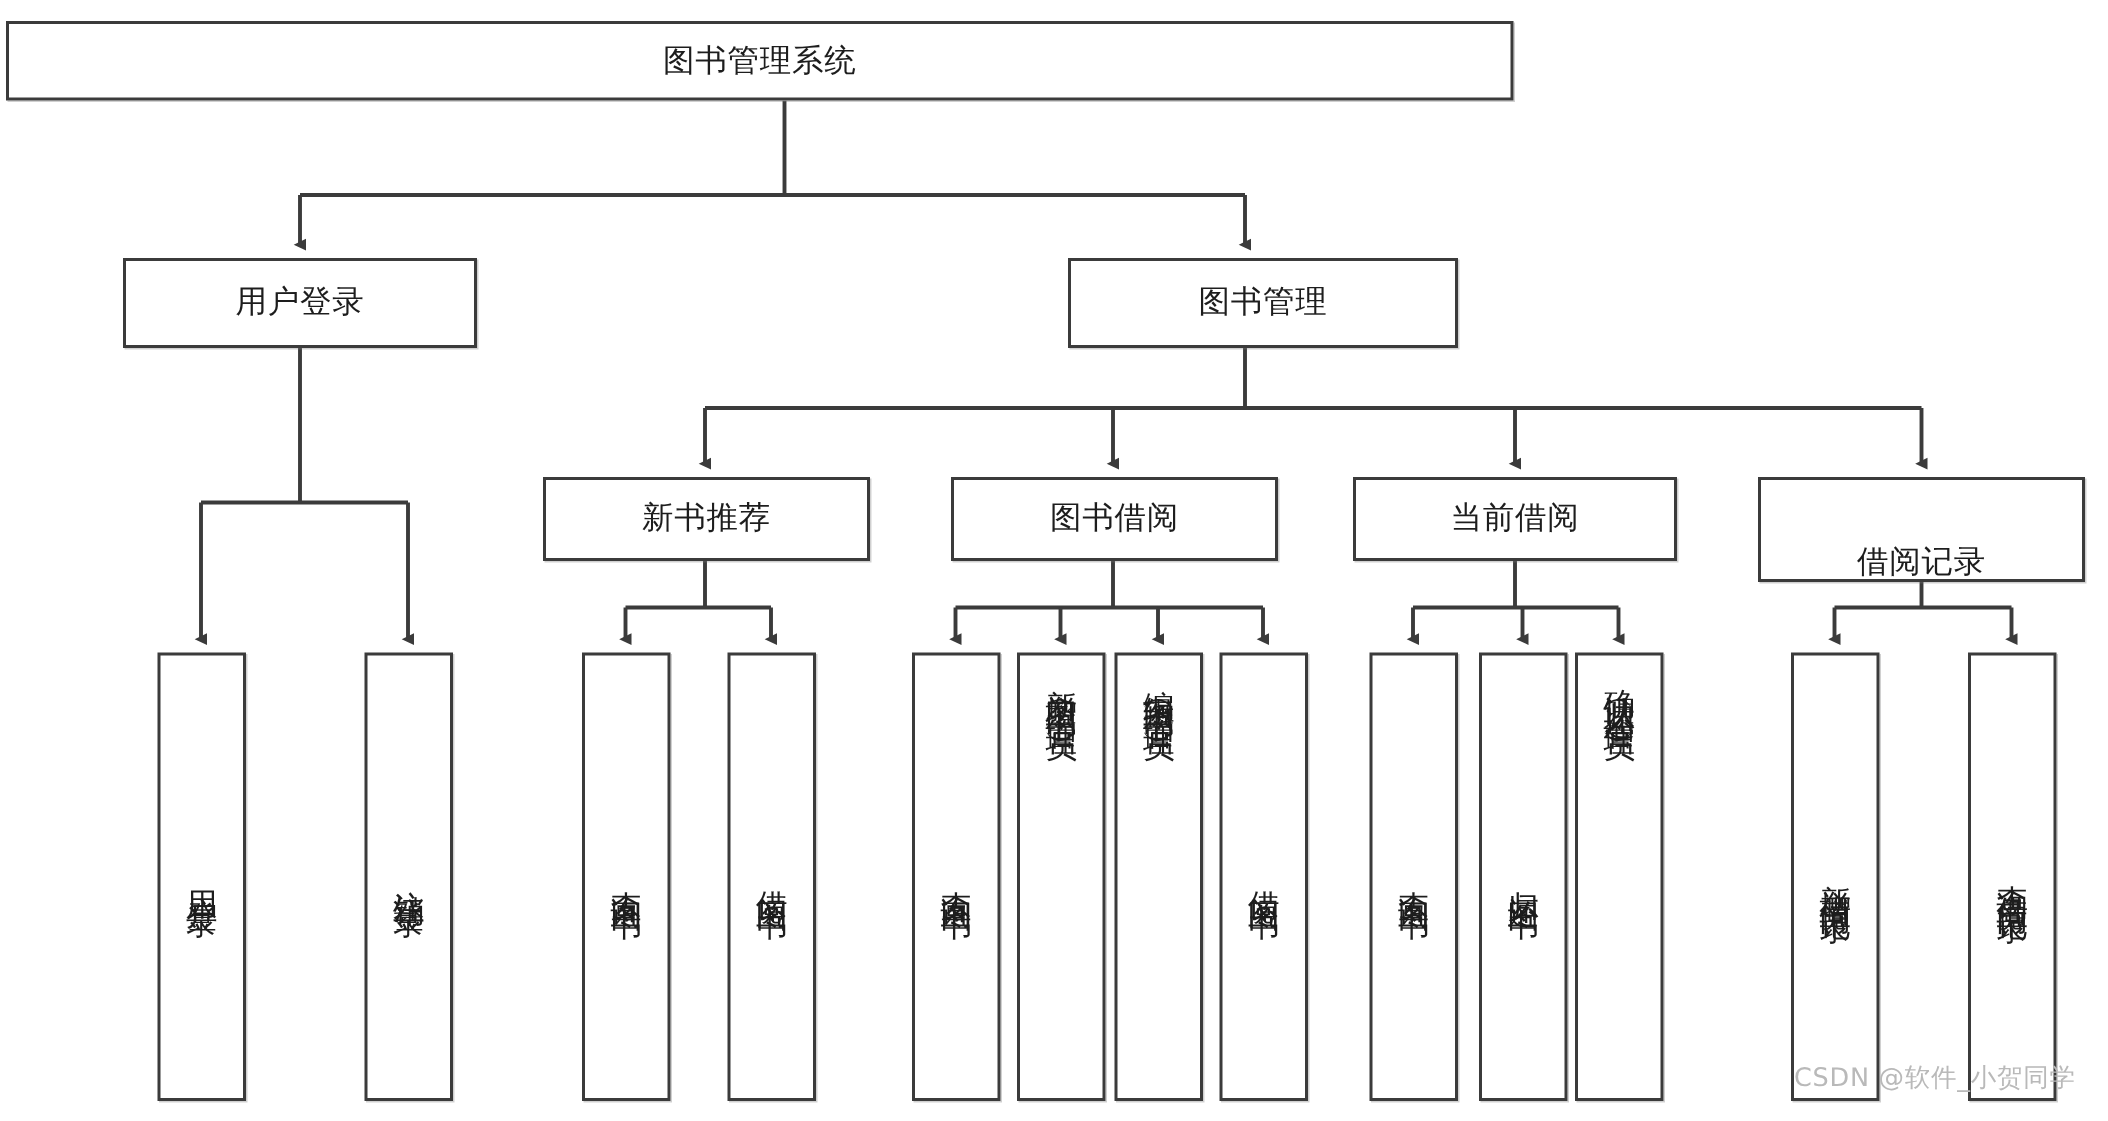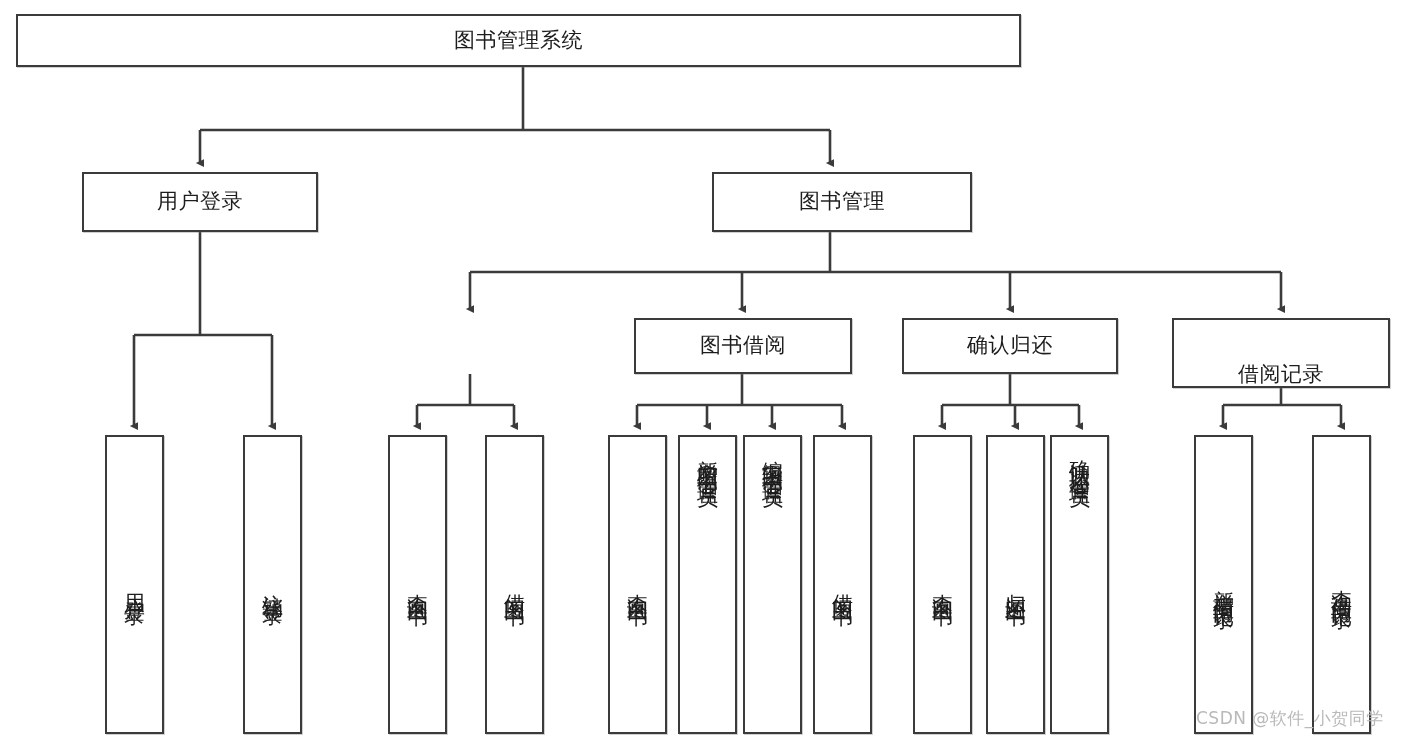--- a/index.html
+++ b/index.html
@@ -124,36 +124,39 @@
       <path d="M 1015 405 L 1015 426" marker-end="url(#arrowhead)"></path>
       <path d="M 1079 405 L 1079 426" marker-end="url(#arrowhead)"></path>
 
       <path d="M 1281 374 L 1281 405"></path>
       <path d="M 1223 405 L 1341 405"></path>
       <path d="M 1223 405 L 1223 426" marker-end="url(#arrowhead)"></path>
       <path d="M 1341 405 L 1341 426" marker-end="url(#arrowhead)"></path>
     </g>
   </svg>
 
-  <div class="node-box" style="left:16px; top:14px; width:1005px; height:53px;">
+  <div class="node-box" style="left:4px; top:14px; width:1005px; height:53px;">
     <span class="node-label-h">图书管理系统</span>
   </div>
 
   <div class="node-box" style="left:82px; top:172px; width:236px; height:60px;">
     <span class="node-label-h">用户登录</span>
   </div>
   <div class="node-box" style="left:712px; top:172px; width:260px; height:60px;">
     <span class="node-label-h">图书管理</span>
   </div>
 
+  <div class="node-box" style="left:362px; top:318px; width:218px; height:56px;">
+    <span class="node-label-h">新书推荐</span>
+  </div>
   <div class="node-box" style="left:634px; top:318px; width:218px; height:56px;align-items:center;">
     <span class="node-label-h">图书借阅</span>
   </div>
   <div class="node-box" style="left:902px; top:318px; width:216px; height:56px;">
-    <span class="node-label-h">确认归还</span>
+    <span class="node-label-h">当前借阅</span>
   </div>
   <div class="node-box" style="left:1172px; top:318px; width:218px; height:70px;align-items:flex-end;">
     <span class="node-label-h">借阅记录</span>
   </div>
 
   <div class="node-box leaf" style="left:105px; top:435px; width:59px; height:299px;">
     <span class="leaf-inner">
       <span class="node-label-v">用户登录</span>
     </span>
   </div>

